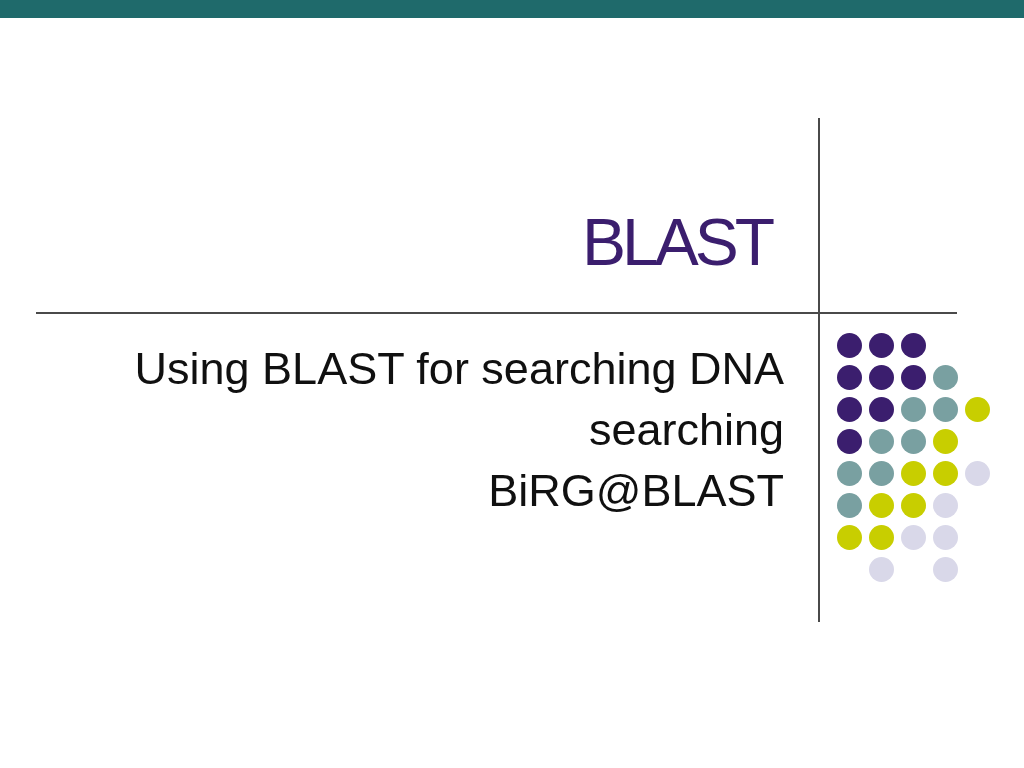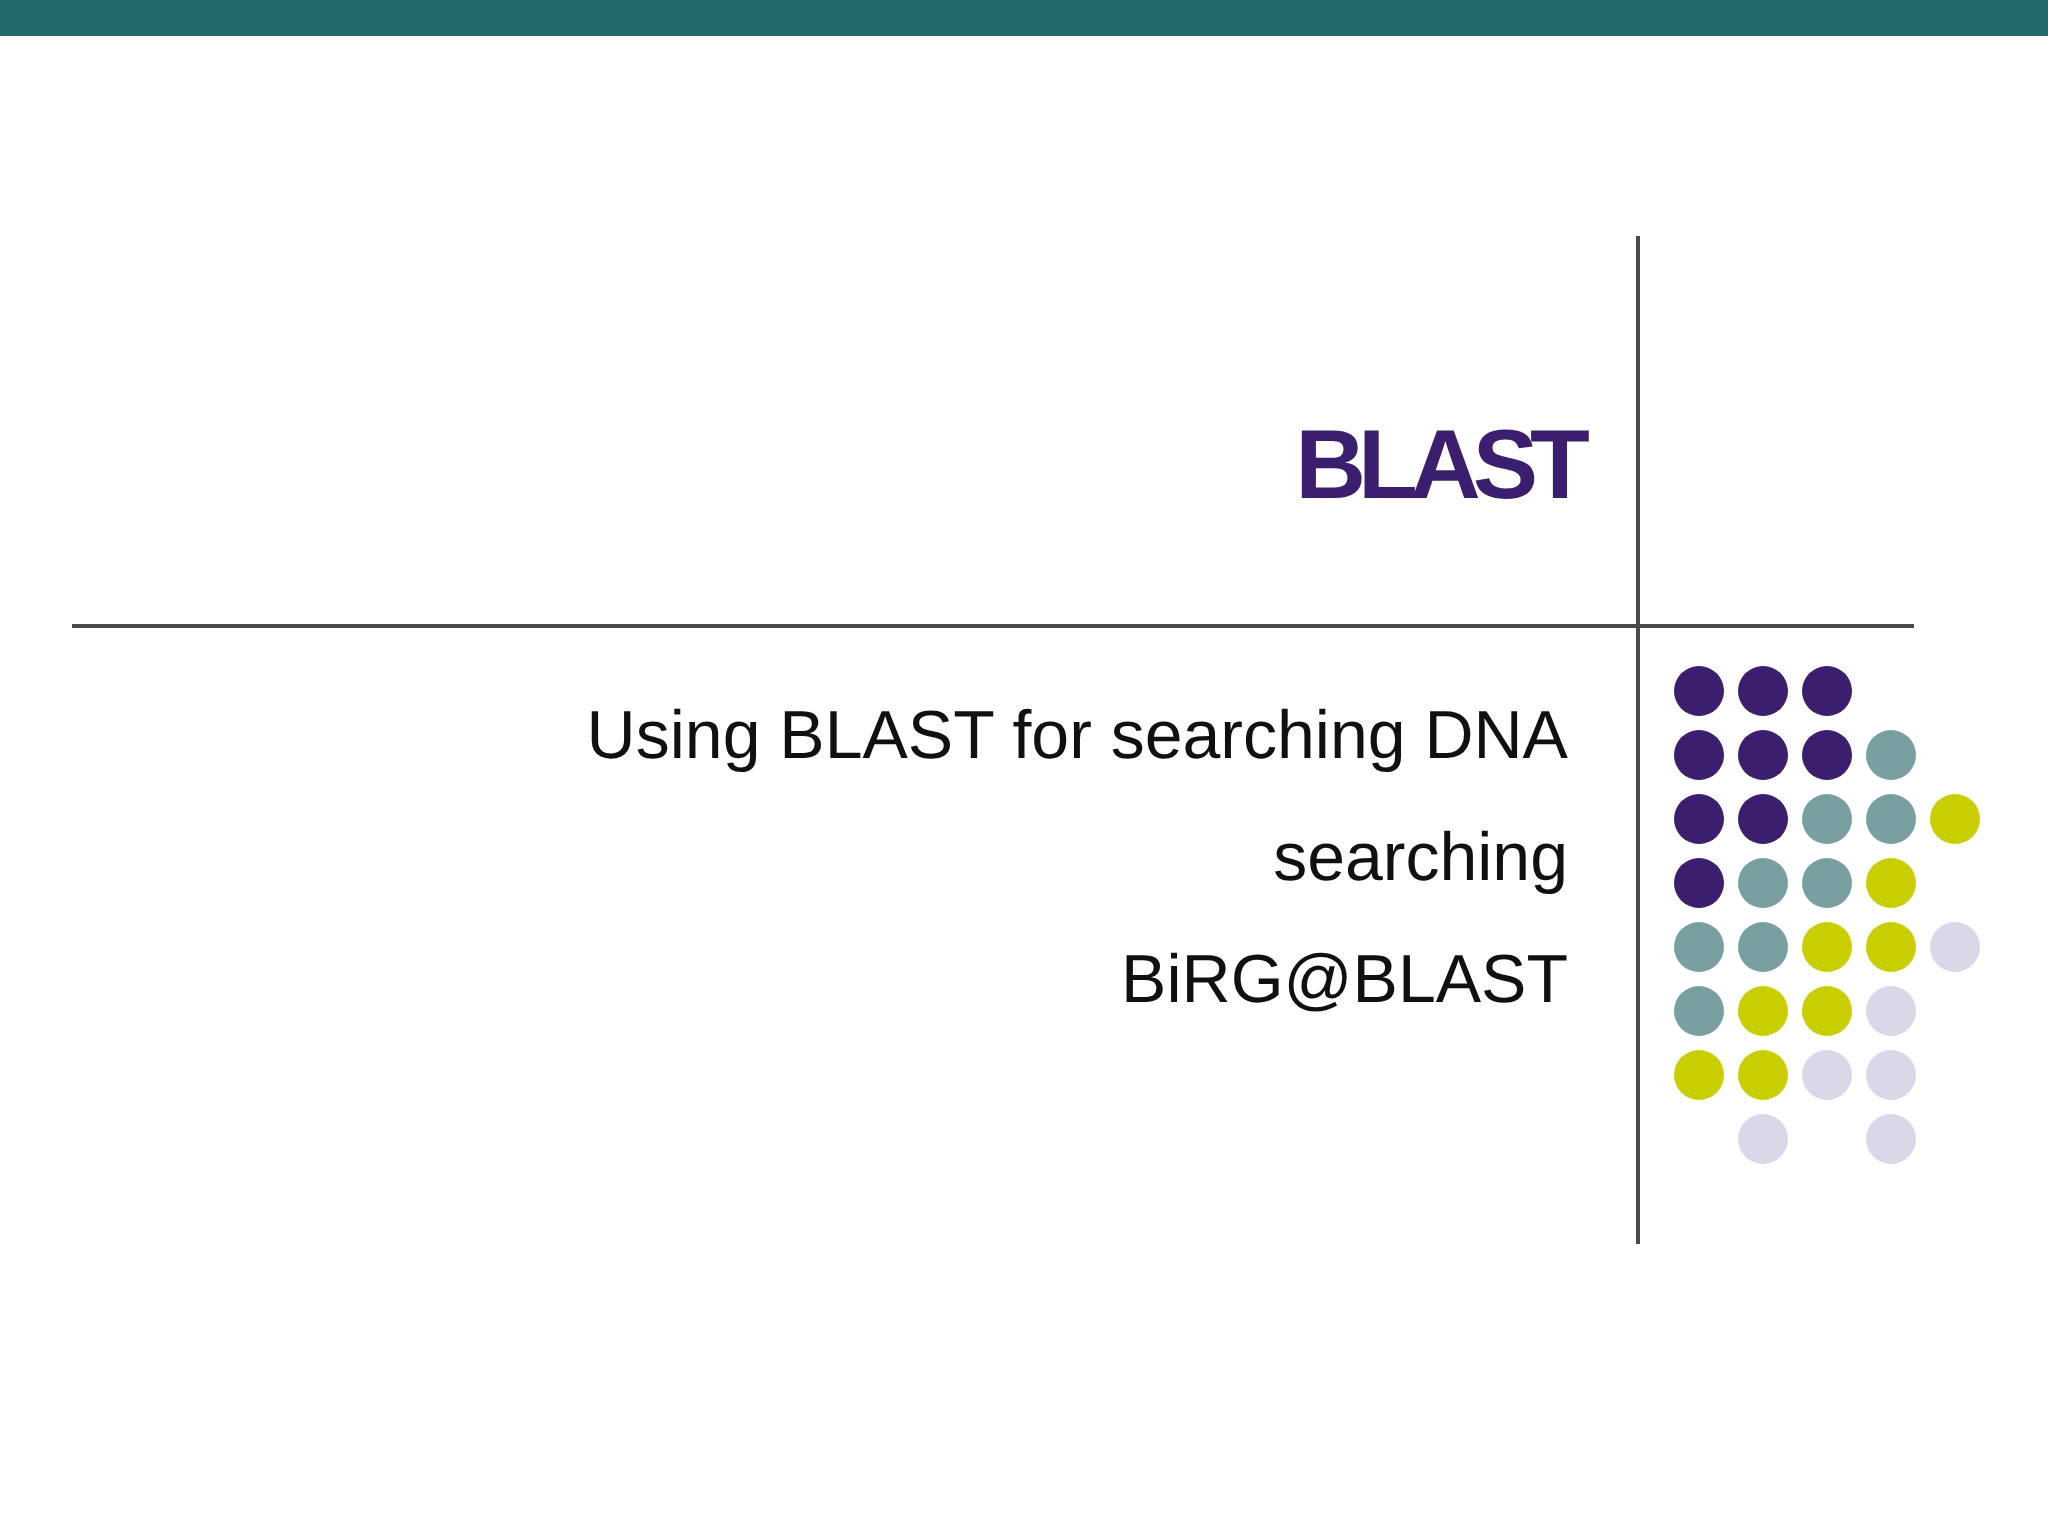--- a/index.html
+++ b/index.html
@@ -35,35 +35,35 @@
     position: absolute;
     left: 36px;
     top: 312px;
     width: 921px;
     height: 2px;
     background: var(--rule-color, #4A4A4A);
   }
   .title {
     position: absolute;
     top: 209px;
-    right: 233px;
+    right: 253px;
     margin: 0;
-    font-size: 49px;
+    font-size: 66px;
     line-height: 1;
-    font-weight: bold;
+    font-weight: normal;
     letter-spacing: -4px;
     color: var(--title-color, #3B1E6E);
     white-space: nowrap;
   }
   .subtitle {
     position: absolute;
     top: 338px;
     right: 240px;
     text-align: right;
-    font-size: 34px;
+    font-size: 45px;
     line-height: 61px;
     color: var(--subtitle-color, #101010);
     white-space: nowrap;
     margin-left: 35px;
   }
   .dot {
     position: absolute;
     border-radius: 50%;
   }
 </style>

